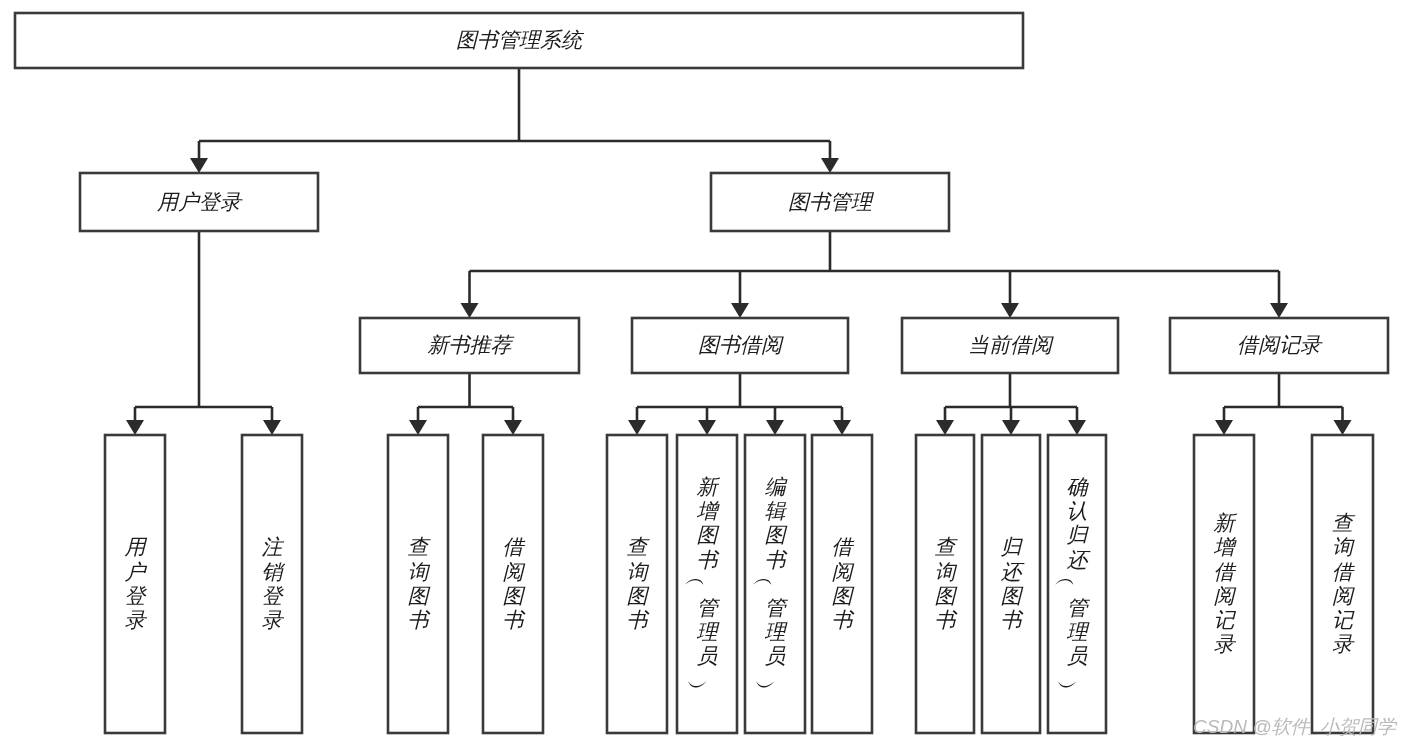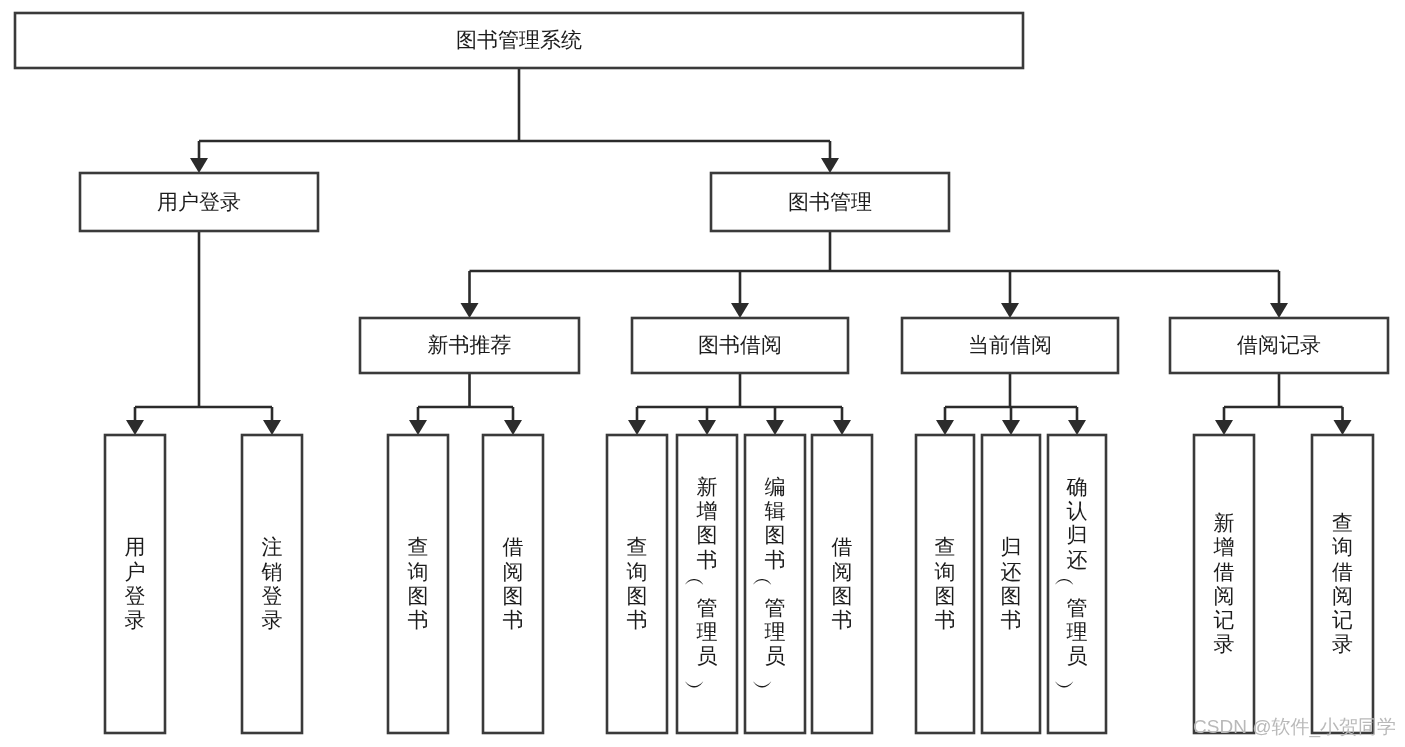--- a/index.html
+++ b/index.html
@@ -13,20 +13,21 @@
     font-family: "Liberation Sans", "DejaVu Sans", sans-serif;
     overflow: hidden;
     position: relative;
   }
   #chart-root {
     position: absolute;
     left: 0;
     top: 0;
     width: 1405px;
     height: 747px;
+    font-style: italic;
   }
   svg { display: block; }
   .node-box {
     fill: #ffffff;
     stroke: #3a3a3a;
     stroke-width: 2.6;
   }
   .connector {
     stroke: #2b2b2b;
     stroke-width: 2.6;

